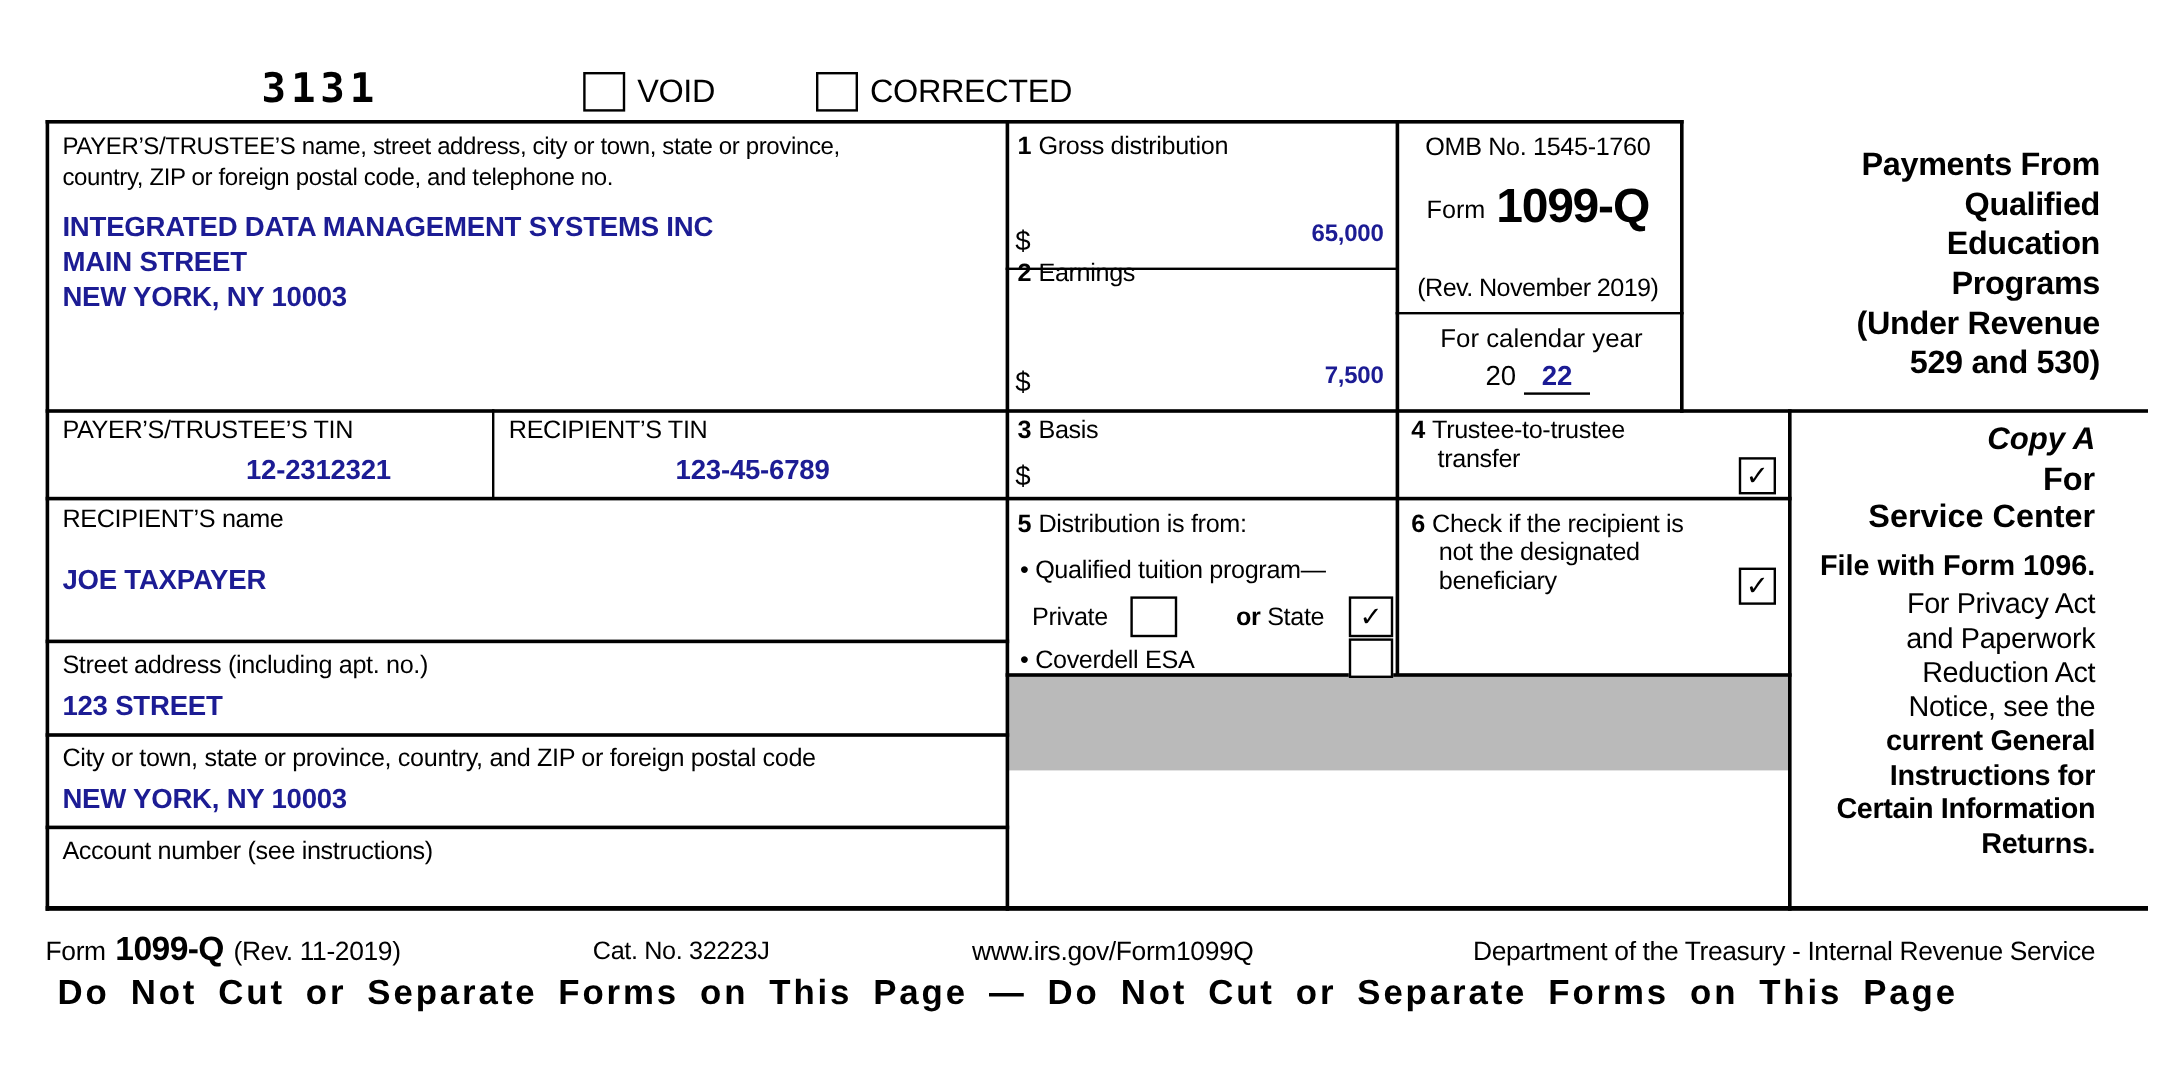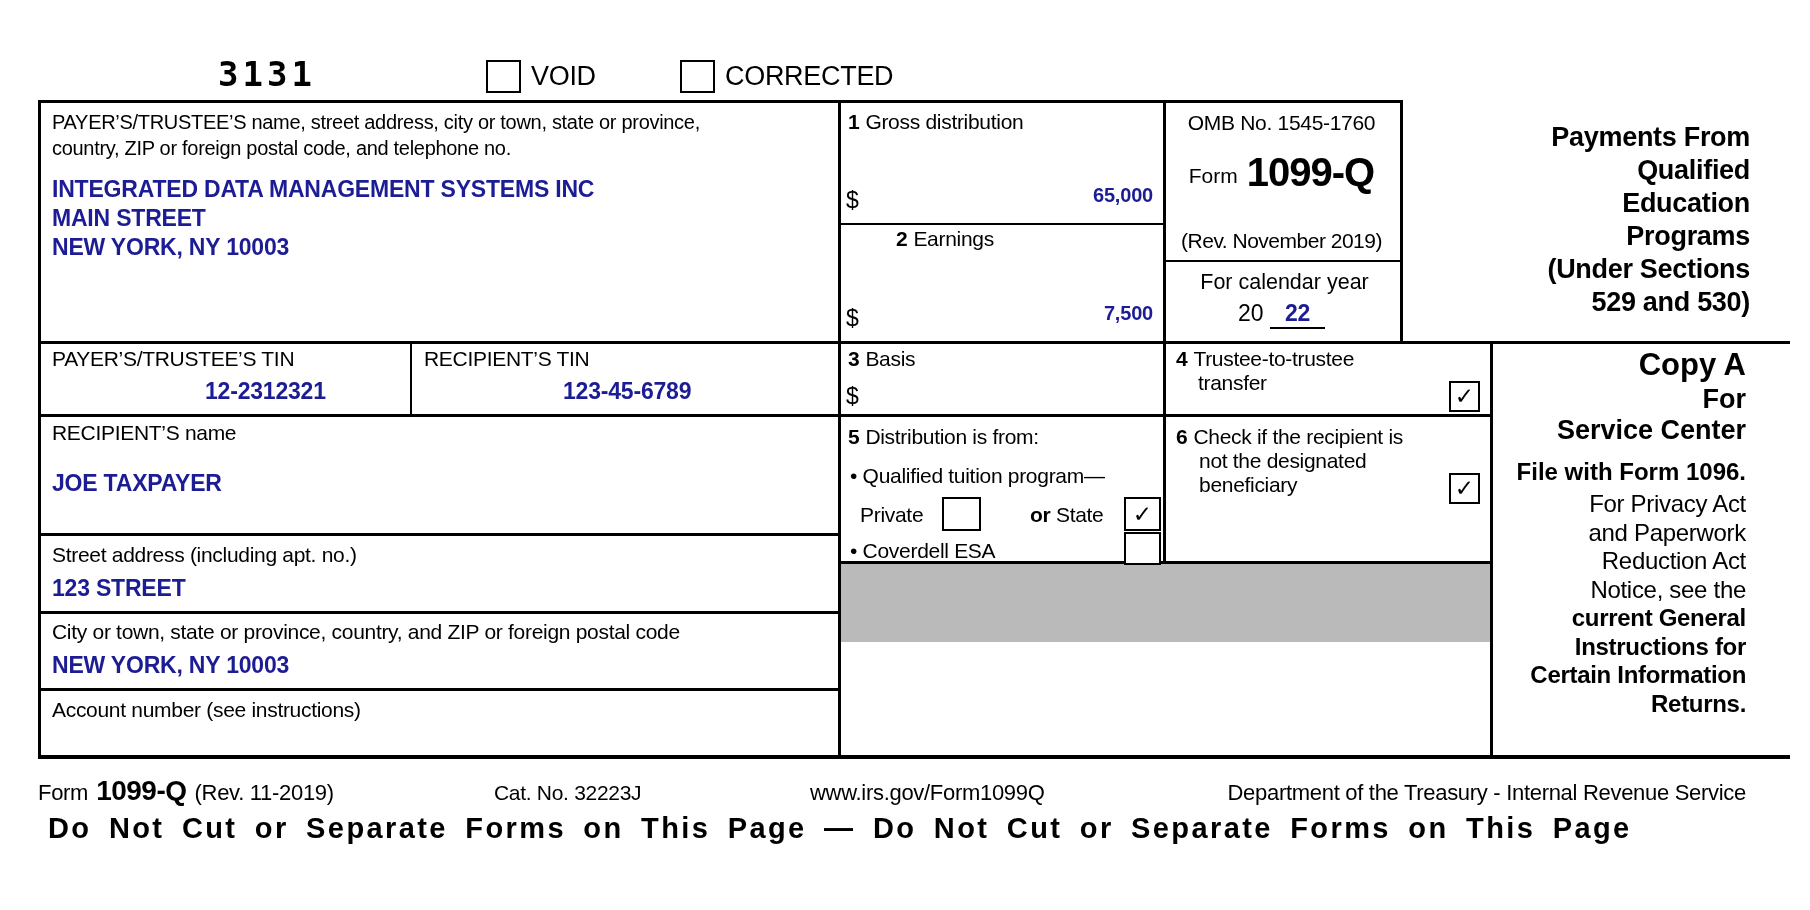--- a/index.html
+++ b/index.html
@@ -22,21 +22,21 @@
   .cb{
     position:absolute;border:2.5px solid #000;background:#fff;
     display:flex;align-items:center;justify-content:center;
     font-size:23px;font-weight:400;line-height:1;
   }
   .rt{text-align:right;}
   .ctr{text-align:center;}
   .bold{font-weight:bold;}
   .title-block{font-size:27px;font-weight:bold;line-height:33px;letter-spacing:-0.3px;}
   .copy-col{font-size:24px;line-height:28.5px;letter-spacing:-0.3px;}
-  .copy-a{font-size:31px;font-weight:bold;line-height:38px;}
+  .copy-a{font-size:26px;font-weight:bold;line-height:38px;font-style:italic;}
   .irs-line{font-size:27px;font-weight:bold;line-height:31px;}
   .file-line{font-size:24px;font-weight:bold;margin-top:12px;margin-bottom:4px;}
   .graybar{position:absolute;background:var(--gray-bar,#bababa);}
   .mono-code{font-family:"DejaVu Sans Mono","Liberation Mono",monospace;font-size:34px;font-weight:600;letter-spacing:4px;}
   .big-form-number{font-size:40px;font-weight:bold;letter-spacing:-1px;line-height:1;}
   .form-word{font-size:21px;margin-right:9px;padding-bottom:4px;}
   .year-underline{border-bottom:2.5px solid #000;padding:0 15px 1px 15px;}
   .warning{
     font-size:29px;font-weight:bold;letter-spacing:2.4px;word-spacing:7px;white-space:nowrap;margin-left:10px;
   }
@@ -77,42 +77,42 @@
 
   <div class="abs lbl-sm" style="left:52px;top:110px;width:690px;white-space:normal;">PAYER’S/TRUSTEE’S name, street address, city or town, state or province, country, ZIP or foreign postal code, and telephone no.</div>
   <div class="abs blue entry" style="left:52px;top:176px;">INTEGRATED DATA MANAGEMENT SYSTEMS INC</div>
   <div class="abs blue entry" style="left:52px;top:205px;">MAIN STREET</div>
   <div class="abs blue entry" style="left:52px;top:234px;">NEW YORK, NY 10003</div>
 
   <div class="abs lbl" style="left:848px;top:110px;"><span class="num">1</span><span>Gross distribution</span></div>
   <div class="abs dollar" style="left:846px;top:187px;">$</div>
   <div class="abs blue money" style="right:657px;top:184px;">65,000</div>
 
-  <div class="abs lbl" style="left:848px;top:227px;margin-left:48px;"><span class="num">2</span><span>Earnings</span></div>
+  <div class="abs lbl" style="left:848px;top:216px;"><span class="num">2</span><span>Earnings</span></div>
   <div class="abs dollar" style="left:846px;top:305px;">$</div>
   <div class="abs blue money" style="right:657px;top:302px;">7,500</div>
 
   <div class="abs lbl ctr" style="left:1163px;top:111px;width:237px;">OMB No. 1545-1760</div>
   <div class="abs" style="left:1163px;top:152px;width:237px;display:flex;align-items:flex-end;justify-content:center;">
     <span class="form-word">Form</span>
     <span class="big-form-number">1099-Q</span>
   </div>
   <div class="abs ctr" style="left:1163px;top:229px;width:237px;font-size:21px;letter-spacing:-0.5px;">(Rev. November 2019)</div>
   <div class="abs ctr" style="left:1163px;top:270px;width:243px;font-size:21.5px;">For calendar year</div>
   <div class="abs ctr" style="left:1163px;top:300px;width:237px;font-size:23px;">
     <span>20</span>
     <span class="year-underline"><span class="blue entry">22</span></span>
   </div>
 
   <div class="abs rt title-block" style="left:1400px;top:121px;width:350px;">
     <div>Payments From</div>
     <div>Qualified</div>
     <div>Education</div>
     <div>Programs</div>
-    <div>(Under Sections</div>
+    <div>(Under Revenue</div>
     <div>529 and 530)</div>
   </div>
 
   <div class="abs lbl" style="left:52px;top:347px;">PAYER’S/TRUSTEE’S TIN</div>
   <div class="abs blue entry" style="left:205px;top:378px;">12-2312321</div>
   <div class="abs lbl" style="left:424px;top:347px;">RECIPIENT’S TIN</div>
   <div class="abs blue entry" style="left:563px;top:378px;">123-45-6789</div>
 
   <div class="abs lbl" style="left:848px;top:347px;"><span class="num">3</span><span>Basis</span></div>
   <div class="abs dollar" style="left:846px;top:383px;">$</div>

